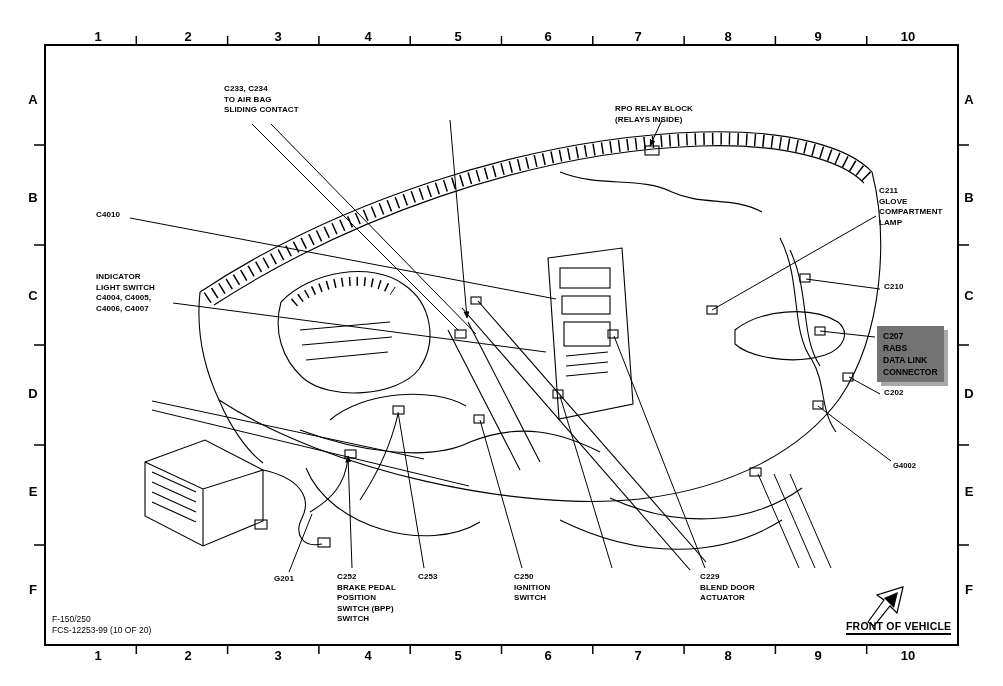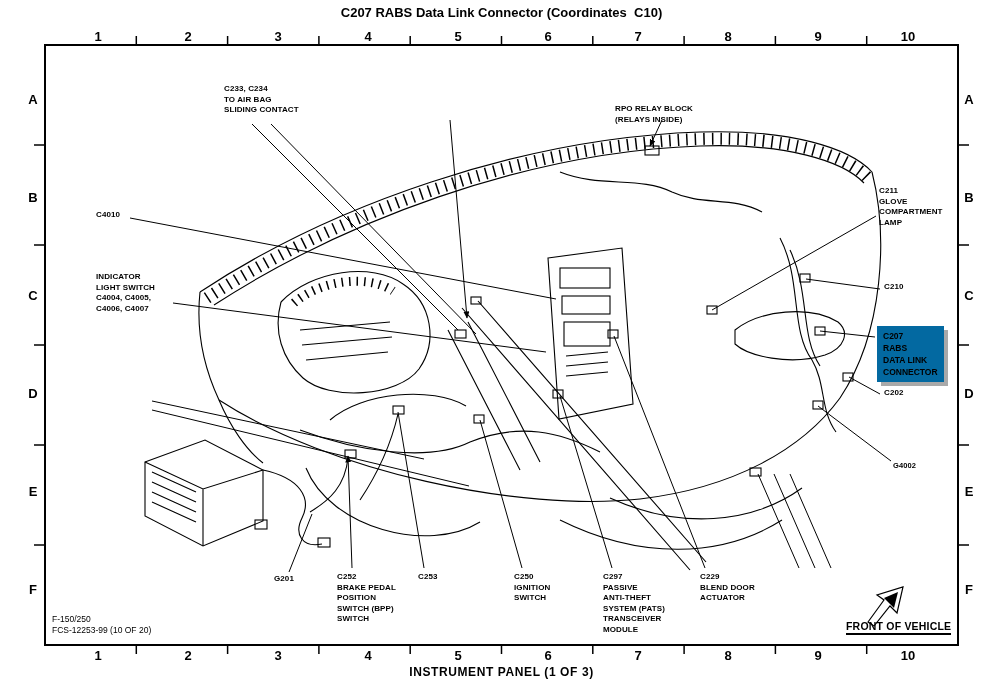--- a/index.html
+++ b/index.html
@@ -147,24 +147,22 @@
         <line x1="815" y1="568" x2="774" y2="474" class="leader"></line>
         <line x1="831" y1="568" x2="790" y2="474" class="leader"></line>
         <line x1="876" y1="216" x2="712" y2="310" class="leader"></line>
         <line x1="880" y1="289" x2="806" y2="279" class="leader"></line>
         <line x1="880" y1="394" x2="849" y2="377" class="leader"></line>
         <line x1="891" y1="461" x2="818" y2="406" class="leader"></line>
         <line x1="875" y1="337" x2="820" y2="331" class="leader"></line>
       </g>
   </svg>
 
-  <div class="title">C207 RABS Data Link Connector (Coordinates  C10)</div>
-  <div class="footer">INSTRUMENT PANEL (1 OF 3)</div>
-
-  <div id="highlight" style="background: #0369a1;">C207
+
+  <div id="highlight" style="background: #737373;">C207
 RABS
 DATA LINK
 CONNECTOR</div>
   <div id="docref"><span>F-150/250</span>
 <span>FCS-12253-99  (10 OF 20)</span></div>
   <div id="fov">FRONT OF VEHICLE</div>
 
 <div class="gridnum" style="left: 98px; top: 29px;">1</div>
     <div class="gridnum" style="left: 98px; top: 648px;">1</div>
     <div class="gridnum" style="left: 188px; top: 29px;">2</div>
@@ -210,26 +208,20 @@
     <div class="callout" style="left: 274px; top: 574px;">G201</div>
     <div class="callout" style="left: 337px; top: 572px;">C252
 BRAKE PEDAL
 POSITION
 SWITCH (BPP)
 SWITCH</div>
     <div class="callout" style="left: 418px; top: 572px;">C253</div>
     <div class="callout" style="left: 514px; top: 572px;">C250
 IGNITION
 SWITCH</div>
-    <div class="callout" style="left: 603px; top: 572px;">C297
-PASSIVE
-ANTI-THEFT
-SYSTEM (PATS)
-TRANSCEIVER
-MODULE</div>
     <div class="callout" style="left: 700px; top: 572px;">C229
 BLEND DOOR
 ACTUATOR</div>
     <div class="callout" style="left: 879px; top: 186px;">C211
 GLOVE
 COMPARTMENT
 LAMP</div>
     <div class="callout" style="left: 884px; top: 282px; text-align: right;">C210</div>
     <div class="callout" style="left: 884px; top: 388px;">C202</div>
     <div class="callout small" style="left: 893px; top: 461px;">G4002</div>

